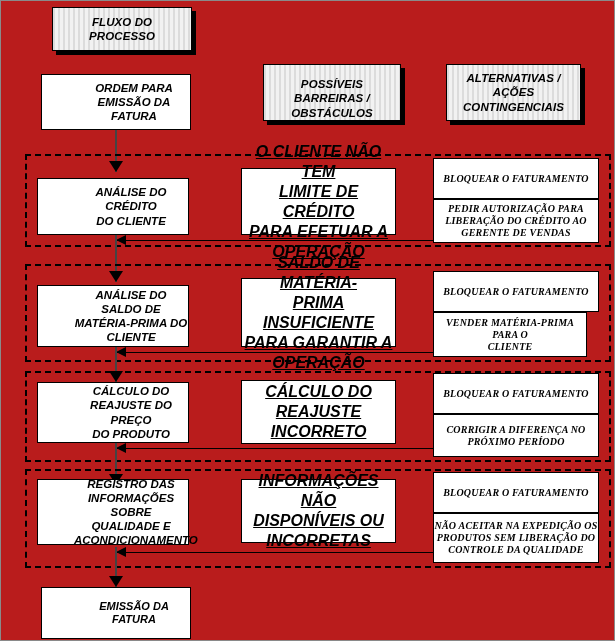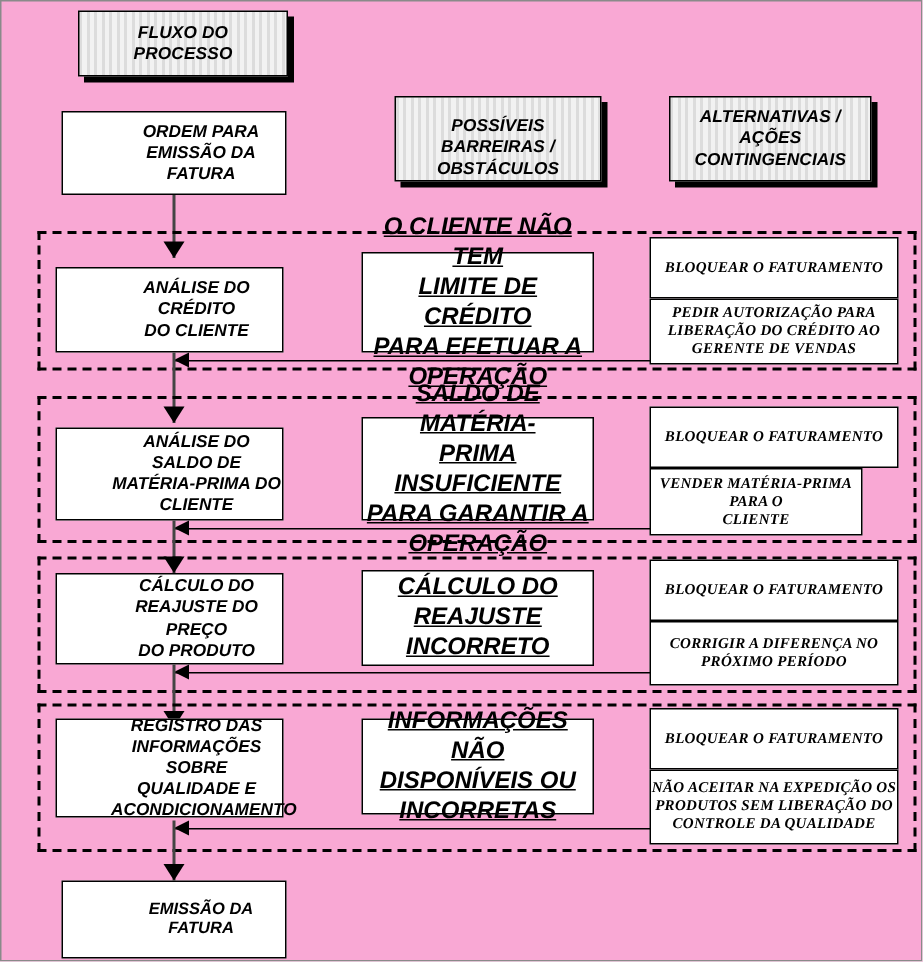--- a/index.html
+++ b/index.html
@@ -7,21 +7,21 @@
     padding: 0;
     background: #ffffff;
   }
   body {
     font-family: "Liberation Sans", sans-serif;
   }
   #canvas {
     position: relative;
     width: 615px;
     height: 641px;
-    background: #f9a8d4;
+    background: #b91c1c;
     box-sizing: border-box;
     border: 1px solid #8a8a8a;
     overflow: hidden;
   }
 
   
   .box {
     position: absolute;
     box-sizing: border-box;
     display: flex;
@@ -170,21 +170,21 @@
     <span class="txt">ANÁLISE DO SALDO DE<br>MATÉRIA-PRIMA DO<br>CLIENTE</span>
   </div>
 
   <div class="box barrier" style="left:240px; top:277px; width:155px; height:69px;">
     <span class="txt">SALDO DE MATÉRIA-<br>PRIMA INSUFICIENTE<br>PARA GARANTIR A<br>OPERAÇÃO</span>
   </div>
 
   <div class="box action" style="left:432px; top:270px; width:166px; height:41px;">
     <span class="txt">BLOQUEAR O FATURAMENTO</span>
   </div>
-  <div class="box action" style="left:432px; top:311px; width:142px; height:45px;">
+  <div class="box action" style="left:432px; top:311px; width:154px; height:45px;">
     <span class="txt">VENDER MATÉRIA-PRIMA PARA O<br>CLIENTE</span>
   </div>
 
   <div class="hline" style="left:115px; top:351px; width:318px;"></div>
   <div class="arrow-left" style="left:115px; top:346px;"></div>
 
   <div class="vline" style="left:114px; top:346px; height:42px;"></div>
   <div class="arrow-down" style="left:108px; top:370px;"></div>
 
   <div class="stage" style="left:24px; top:370px; width:586px; height:91px;"></div>

